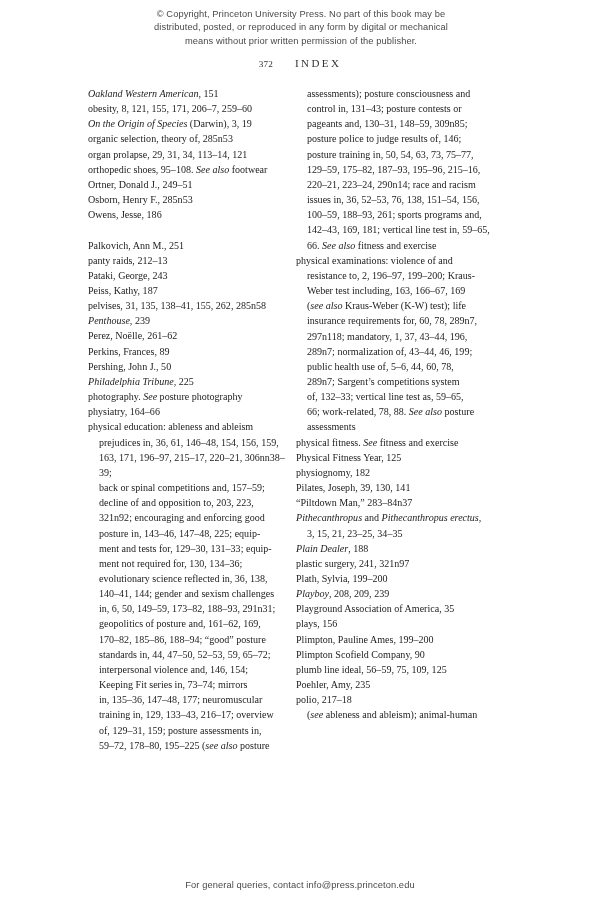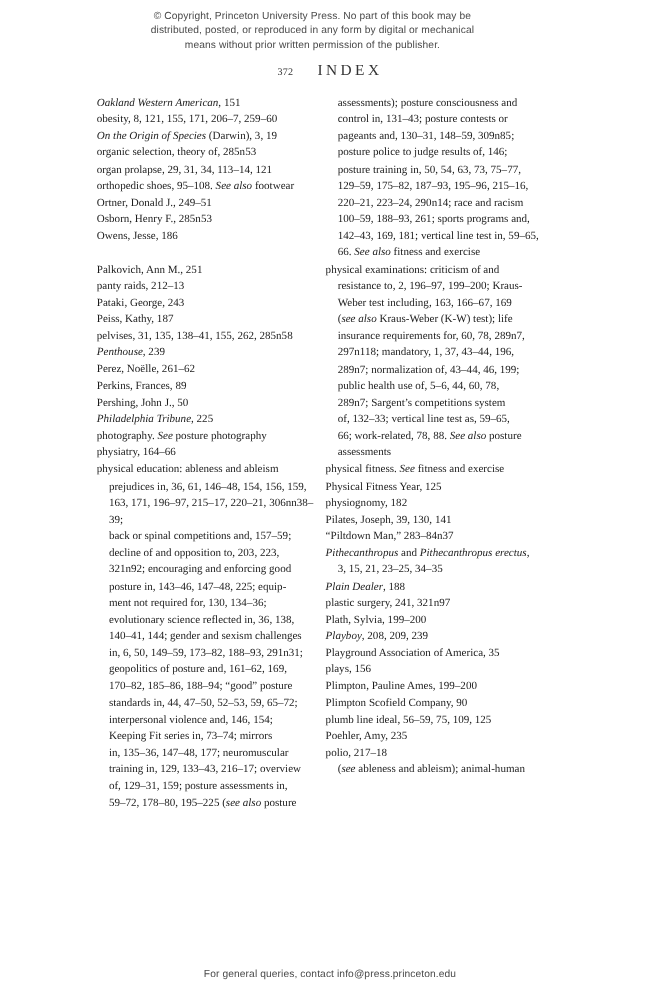--- a/index.html
+++ b/index.html
@@ -14,21 +14,21 @@
     position: relative;
     font-family: "Liberation Serif", "DejaVu Serif", serif;
     color: #1a1a1a;
     overflow: hidden;
   }
 
   
   .copyright-notice {
     position: absolute;
     top: 8px;
-    left: 115px;
+    left: 132px;
     width: 338px;
     text-align: center;
     font-family: "Liberation Sans", "DejaVu Sans", sans-serif;
     font-size: 9.3px;
     line-height: 13.4px;
     color: #4a4a4a;
     letter-spacing: 0.01em;
   }
   .copyright-notice .cline { display: block; white-space: nowrap; }
 
@@ -42,21 +42,21 @@
     font-size: 9.2px;
     color: #333;
   }
   .running-head .folio {
     font-variant: small-caps;
     letter-spacing: 0.02em;
   }
   .running-head .head-label {
     letter-spacing: 0.22em;
     margin-left: 9px;
-    font-size: 14px;
+    font-size: 11px;
     padding-left: 13px;
   }
 
   
   .index-body {
     position: absolute;
     top: 86px;
     left: 88px;
     width: 432px;
     height: 725px;
@@ -140,20 +140,21 @@
       <div class="entry"><i>Philadelphia Tribune</i>, 225</div>
       <div class="entry">photography. <i>See</i> posture photography</div>
       <div class="entry">physiatry, 164–66</div>
       <div class="entry">physical education: ableness and ableism</div>
       <div class="entry sub">prejudices in, 36, 61, 146–48, 154, 156, 159,</div>
       <div class="entry sub">163, 171, 196–97, 215–17, 220–21, 306nn38–39;</div>
       <div class="entry sub">back or spinal competitions and, 157–59;</div>
       <div class="entry sub">decline of and opposition to, 203, 223,</div>
       <div class="entry sub">321n92; encouraging and enforcing good</div>
       <div class="entry sub">posture in, 143–46, 147–48, 225; equip-</div>
+      <div class="entry sub">ment and tests for, 129–30, 131–33; equip-</div>
       <div class="entry sub">ment not required for, 130, 134–36;</div>
       <div class="entry sub">evolutionary science reflected in, 36, 138,</div>
       <div class="entry sub">140–41, 144; gender and sexism challenges</div>
       <div class="entry sub">in, 6, 50, 149–59, 173–82, 188–93, 291n31;</div>
       <div class="entry sub">geopolitics of posture and, 161–62, 169,</div>
       <div class="entry sub">170–82, 185–86, 188–94; “good” posture</div>
       <div class="entry sub">standards in, 44, 47–50, 52–53, 59, 65–72;</div>
       <div class="entry sub">interpersonal violence and, 146, 154;</div>
       <div class="entry sub">Keeping Fit series in, 73–74; mirrors</div>
       <div class="entry sub">in, 135–36, 147–48, 177; neuromuscular</div>
@@ -162,24 +163,25 @@
       <div class="entry sub">59–72, 178–80, 195–225 (<i>see also</i> posture</div>
     </div>
   <div class="index-column" id="col-right">
       <div class="entry sub">assessments); posture consciousness and</div>
       <div class="entry sub">control in, 131–43; posture contests or</div>
       <div class="entry sub">pageants and, 130–31, 148–59, 309n85;</div>
       <div class="entry sub">posture police to judge results of, 146;</div>
       <div class="entry sub">posture training in, 50, 54, 63, 73, 75–77,</div>
       <div class="entry sub">129–59, 175–82, 187–93, 195–96, 215–16,</div>
       <div class="entry sub">220–21, 223–24, 290n14; race and racism</div>
+      <div class="entry sub">issues in, 36, 52–53, 76, 138, 151–54, 156,</div>
       <div class="entry sub">100–59, 188–93, 261; sports programs and,</div>
       <div class="entry sub">142–43, 169, 181; vertical line test in, 59–65,</div>
       <div class="entry sub">66. <i>See also</i> fitness and exercise</div>
-      <div class="entry">physical examinations: criticism of and</div>
+      <div class="entry">physical examinations: violence of and</div>
       <div class="entry sub">resistance to, 2, 196–97, 199–200; Kraus-</div>
       <div class="entry sub">Weber test including, 163, 166–67, 169</div>
       <div class="entry sub">(<i>see also</i> Kraus-Weber (K-W) test); life</div>
       <div class="entry sub">insurance requirements for, 60, 78, 289n7,</div>
       <div class="entry sub">297n118; mandatory, 1, 37, 43–44, 196,</div>
       <div class="entry sub">289n7; normalization of, 43–44, 46, 199;</div>
       <div class="entry sub">public health use of, 5–6, 44, 60, 78,</div>
       <div class="entry sub">289n7; Sargent’s competitions system</div>
       <div class="entry sub">of, 132–33; vertical line test as, 59–65,</div>
       <div class="entry sub">66; work-related, 78, 88. <i>See also</i> posture</div>

